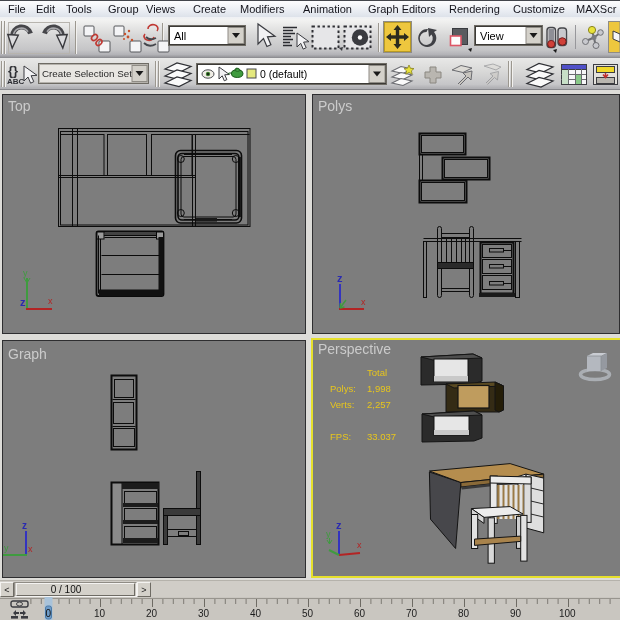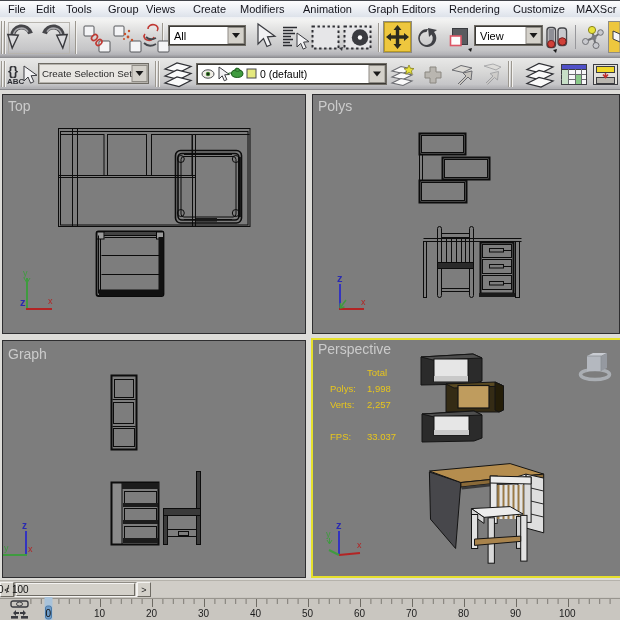--- a/index.html
+++ b/index.html
@@ -453,21 +453,21 @@
 <text x="23" y="189" font-size="11" font-weight="bold" fill="#2a2ab0" font-family="Liberation Sans">z</text>
 <text x="44" y="208" font-size="9" fill="#b32424" font-family="Liberation Sans">x</text>
 <text x="13" y="197" font-size="9" fill="#3f9b3f" font-family="Liberation Sans">y</text>
 </svg>
         <span class="vplabel" style="top:1px">Perspective</span>
       </div>
   </div>
   <div id="tslider">
     <div class="btn3d" style="left:0;top:1px;width:14px;height:15px;font-size:9px;text-align:center;line-height:14px;color:#222">&lt;</div>
     <div style="position:absolute;left:14px;top:1px;width:123px;height:15px;background:#cac7c1;border:1px solid;border-color:#8f8c85 #f4f3f1 #f4f3f1 #8f8c85"></div>
-    <div class="btn3d" style="left:16px;top:2px;width:119px;height:13px;font-size:10px;line-height:12px;color:#111;text-indent:-19px">0 / 100</div>
+    <div class="btn3d" style="left:16px;top:2px;width:119px;height:13px;text-align:center;font-size:10px;line-height:12px;color:#111;text-indent:-19px">0 / 100</div>
     <div class="btn3d" style="left:137px;top:1px;width:14px;height:15px;font-size:9px;text-align:center;line-height:14px;color:#222">&gt;</div>
   </div>
   <div id="ruler">
     <svg width="620" height="23" style="position:absolute;left:0;top:0">
       <line x1="0" y1="1.5" x2="620" y2="1.5" stroke="#98958e"></line>
       <g stroke="#6e6b64">
         <path d="M48.5 2 v8 M100.5 2 v8 M152.5 2 v8 M204.5 2 v8 M256.5 2 v8 M308.5 2 v8 M360.5 2 v8 M412.5 2 v8 M464.5 2 v8 M516.5 2 v8 M568.5 2 v8"></path>
       </g>
       <g stroke="#7e7b74">
         <path d="M58.9 2 v5 M69.3 2 v5 M79.7 2 v5 M90.1 2 v5 M110.9 2 v5 M121.3 2 v5 M131.7 2 v5 M142.1 2 v5 M162.9 2 v5 M173.3 2 v5 M183.7 2 v5 M194.1 2 v5 M214.9 2 v5 M225.3 2 v5 M235.7 2 v5 M246.1 2 v5 M266.9 2 v5 M277.3 2 v5 M287.7 2 v5 M298.1 2 v5 M318.9 2 v5 M329.3 2 v5 M339.7 2 v5 M350.1 2 v5 M370.9 2 v5 M381.3 2 v5 M391.7 2 v5 M402.1 2 v5 M422.9 2 v5 M433.3 2 v5 M443.7 2 v5 M454.1 2 v5 M474.9 2 v5 M485.3 2 v5 M495.7 2 v5 M506.1 2 v5 M526.9 2 v5 M537.3 2 v5 M547.7 2 v5 M558.1 2 v5 M578.9 2 v5 M589.3 2 v5 M599.7 2 v5 M610.1 2 v5 M30.9 2 v5 M41.3 2 v5"></path>

